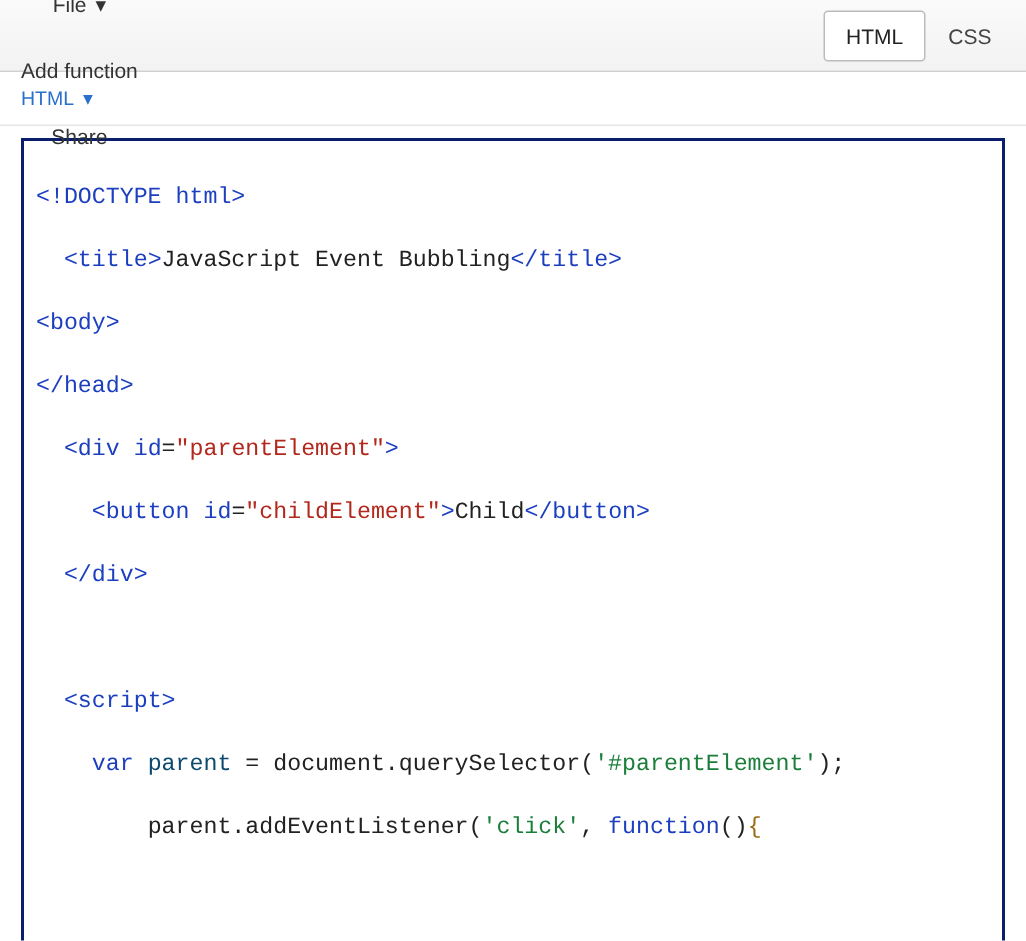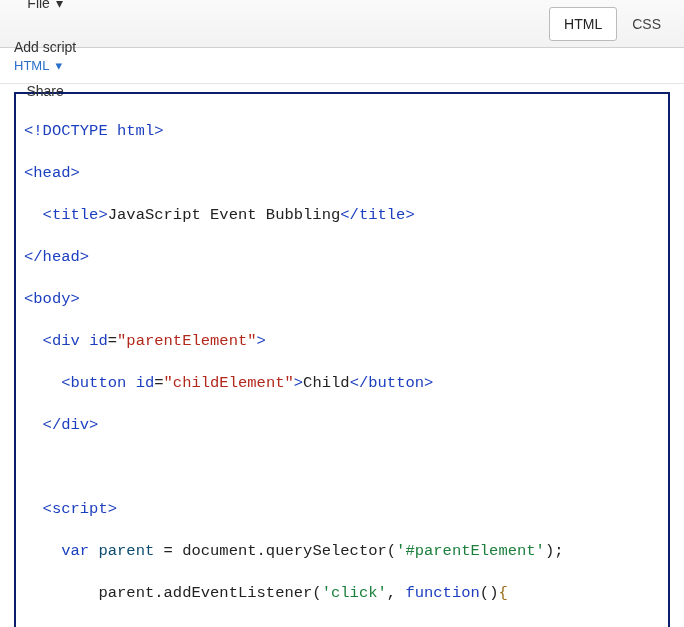--- a/index.html
+++ b/index.html
@@ -119,43 +119,42 @@
         <rect x="4" y="3" width="18" height="7" rx="1" fill="#888" stroke="#555" stroke-width="0.8"></rect>
         <ellipse cx="13" cy="3" rx="9" ry="2.2" fill="#ccc" stroke="#555" stroke-width="0.6"></ellipse>
         <rect x="5" y="10" width="16" height="13" rx="1.5" fill="#d9c06a" stroke="#7a6220" stroke-width="0.8"></rect>
         <rect x="8" y="11" width="10" height="4" rx="1" fill="#fff" stroke="#7a6220" stroke-width="0.5"></rect>
       </svg>
     </span>
     <div class="file-menu">
       <span>File</span>
       <span>▾</span>
     </div>
-    <div class="toolbar-link">Add script</div>
+    <div class="toolbar-link">Add function</div>
     <div class="toolbar-link">Share</div>
   </div>
   <div class="toolbar-right">
     <div class="lang-tab active">HTML</div>
     <div class="lang-tab">CSS</div>
   </div>
 </div>
 
 <div class="subbar">
   <div class="html-dd">
     <span>HTML</span>
     <span>▾</span>
   </div>
 </div>
 
 <div class="editor-wrap">
   <div class="code">
 <span class="code-line"><span class="tag">&lt;!DOCTYPE html&gt;</span></span>
-<span class="code-line"><span class="tag">&lt;head&gt;</span></span>
 <span class="code-line"><span>  </span><span class="tag">&lt;title&gt;</span><span class="text">JavaScript Event Bubbling</span><span class="tag">&lt;/title&gt;</span></span>
+<span class="code-line"><span class="tag">&lt;body&gt;</span></span>
 <span class="code-line"><span class="tag">&lt;/head&gt;</span></span>
-<span class="code-line"><span class="tag">&lt;body&gt;</span></span>
 <span class="code-line"><span>  </span><span class="tag">&lt;div </span><span class="attr-name">id</span><span class="punct">=</span><span class="attr-value">"parentElement"</span><span class="tag">&gt;</span></span>
 <span class="code-line"><span>    </span><span class="tag">&lt;button </span><span class="attr-name">id</span><span class="punct">=</span><span class="attr-value">"childElement"</span><span class="tag">&gt;</span><span class="text">Child</span><span class="tag">&lt;/button&gt;</span></span>
 <span class="code-line"><span>  </span><span class="tag">&lt;/div&gt;</span></span>
 <span class="code-line"><span> </span></span>
 <span class="code-line"><span>  </span><span class="tag">&lt;script&gt;</span></span>
 <span class="code-line"><span>    </span><span class="kw">var</span><span> </span><span class="varname">parent</span><span class="punct"> = document.querySelector(</span><span class="str-green">'#parentElement'</span><span class="punct">);</span></span>
 <span class="code-line"><span>        </span><span class="punct">parent.addEventListener(</span><span class="str-green">'click'</span><span class="punct">, </span><span class="kw">function</span><span class="punct">()</span><span class="bracket">{</span></span>
 
 
 

